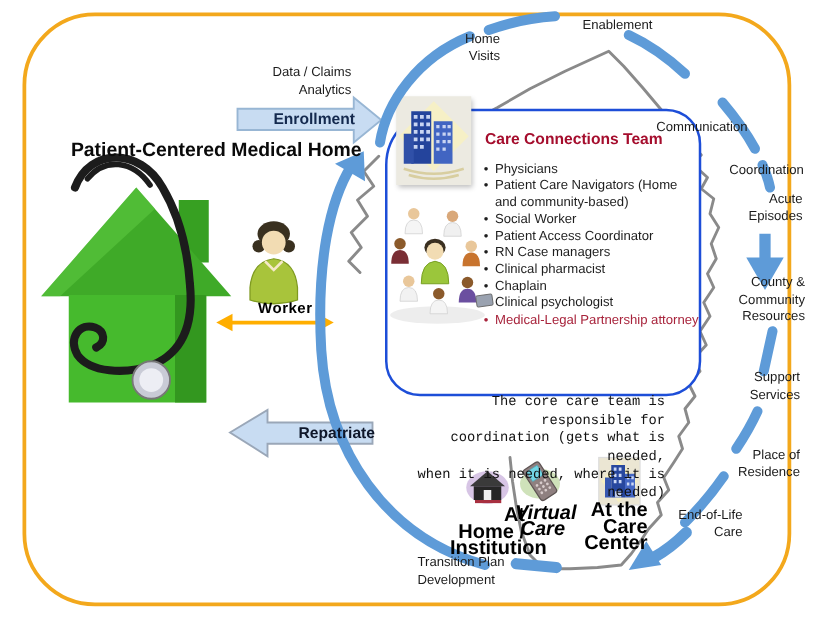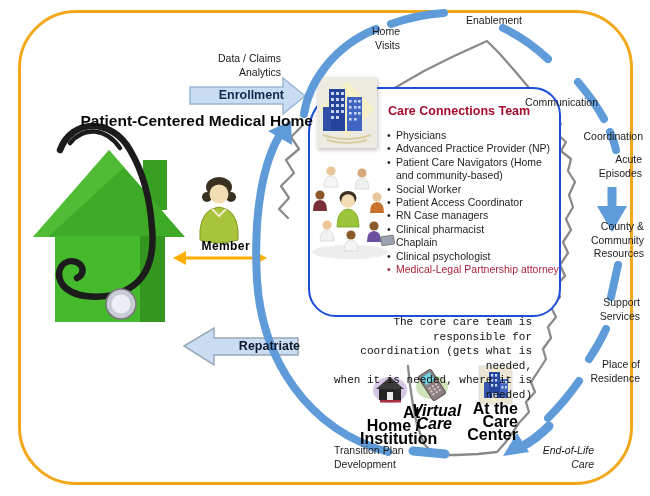--- a/index.html
+++ b/index.html
@@ -12,21 +12,21 @@
   #care-box{position:absolute;left:308px;top:87px;width:249px;height:226px;background:#fff;
           border:2px solid #1d4ed8;border-radius:45px 28px 28px 28px;z-index:2;}
   #building-card{position:absolute;left:317px;top:77px;width:60px;height:71px;background:#ECEAE1;
           box-shadow:1px 2px 4px rgba(0,0,0,.25);z-index:3;}
   #svg-over{z-index:4;}
   .lbl{position:absolute;font-size:10.5px;line-height:13.5px;color:#1b1b1b;text-align:right;
           white-space:pre-line;z-index:5;}
   .lbl.bold{font-weight:bold;color:#000;}
   .lbl.left{text-align:left;}
   #page-title{position:absolute;left:33px;top:114px;width:280px;font-size:15.5px;font-weight:bold;
-          color:#0a0a0a;text-align:right;z-index:5;}
+          color:#0a0a0a;text-align:center;z-index:5;}
   #enroll-caption{left:193px;top:52px;width:88px;}
   #enroll-label{left:192px;top:89px;width:92px;font-size:12.5px;color:#14294e;}
   #repatriate-label{left:212px;top:340px;width:88px;font-size:12.5px;color:#0f172a;}
   #member-label{left:188px;top:240px;width:62px;font-size:12px;letter-spacing:.4px;}
   #core-note{left:318px;top:315px;width:214px;font-size:11px;line-height:14.5px;color:#111;font-family:Liberation Mono, monospace;}
   #care-heading{position:absolute;left:78px;top:15px;width:168px;font-size:12.5px;font-weight:bold;
           color:var(--heading_red,#A50D2D);z-index:6;}
   #care-list{position:absolute;left:77px;top:40px;width:172px;margin:0;padding:0;list-style:none;
           font-size:10.5px;line-height:13.4px;color:#1e1e1e;z-index:6;}
   #care-list li{position:relative;padding-left:9px;}
@@ -70,21 +70,20 @@
       <circle cx="219" cy="194" r="9.5" fill="#F2DCB3"></circle>
       <path d="M 200 240 L 200 230 Q 202 209 219 207 Q 236 209 238 230 L 238 240 Q 219 246 200 240 Z" fill="#A8C43B" stroke="#7E9A20" stroke-width="1"></path>
       <polyline points="212,209 219,216 226,209" fill="none" stroke="#F5E9C8" stroke-width="2"></polyline>
     </g>
   </svg>
 
   <div id="care-box">
     <div id="care-heading">Care Connections Team</div>
     <ul id="care-list">
       <li>Physicians</li>
-      <li>Advanced Practice Provider (NP)</li>
       <li>Patient Care Navigators (Home and community-based)</li>
       <li>Social Worker</li>
       <li>Patient Access Coordinator</li>
       <li>RN Case managers</li>
       <li>Clinical pharmacist</li>
       <li>Chaplain</li>
       <li>Clinical psychologist</li>
       <li class="hl">Medical-Legal Partnership attorney</li>
     </ul>
   </div>
@@ -245,40 +244,40 @@
       <rect x="492" y="393" width="5" height="5" fill="#BFCBEA"></rect>
     </g>
   </svg>
 
   <div id="page-title" class="lbl bold left">Patient-Centered Medical Home</div>
 
   <div id="enroll-caption" class="lbl">Data / Claims
 Analytics</div>
   <div id="enroll-label" class="lbl bold">Enrollment</div>
   <div id="repatriate-label" class="lbl bold">Repatriate</div>
-  <div id="member-label" class="lbl bold">Member</div>
+  <div id="member-label" class="lbl bold">Worker</div>
   <div id="core-note" class="lbl">The core care team is responsible for
 coordination (gets what is needed,
 when it is needed, where it is needed)</div>
 
   <div class="lbl" style="left:344px;top:25px;width:56px;">Home
 Visits</div>
   <div class="lbl" style="left:448px;top:14px;width:74px;">Enablement</div>
   <div class="lbl" style="left:516px;top:56px;width:82px;margin-top:40px;">Communication</div>
   <div class="lbl" style="left:563px;top:110px;width:80px;margin-top:20px;">Coordination</div>
   <div class="lbl" style="left:584px;top:153px;width:58px;">Acute
 Episodes</div>
   <div class="lbl" style="left:580px;top:220px;width:64px;">County &amp;
 Community
 Resources</div>
   <div class="lbl" style="left:584px;top:296px;width:56px;">Support
 Services</div>
   <div class="lbl" style="left:580px;top:358px;width:60px;">Place of
 Residence</div>
-  <div class="lbl" style="left:524px;top:444px;width:70px;font-style:italic;">End-of-Life
+  <div class="lbl" style="left:524px;top:406px;width:70px;">End-of-Life
 Care</div>
   <div class="lbl left" style="left:334px;top:444px;width:90px;">Transition Plan
 Development</div>
 
   <div class="lbl bold setting-label" style="left:360px;top:406px;width:60px;">At Home /
 Institution</div>
   <div class="lbl bold setting-label" style="left:412px;top:404px;width:40px;font-style:italic;">Virtual
 Care</div>
   <div class="lbl bold setting-label" style="left:462px;top:402px;width:56px;">At the
 Care

